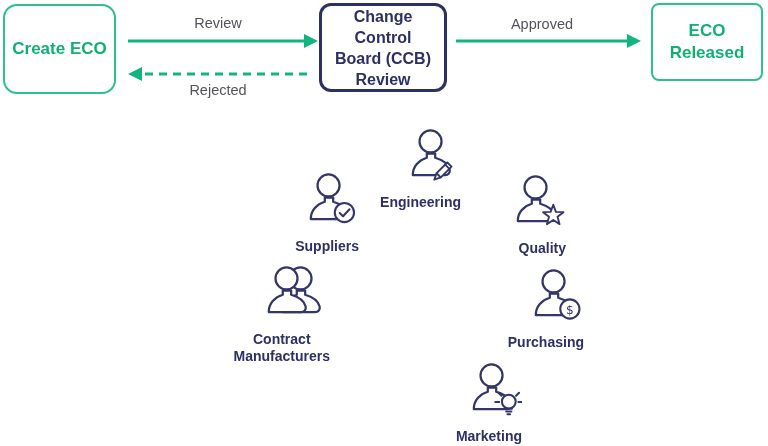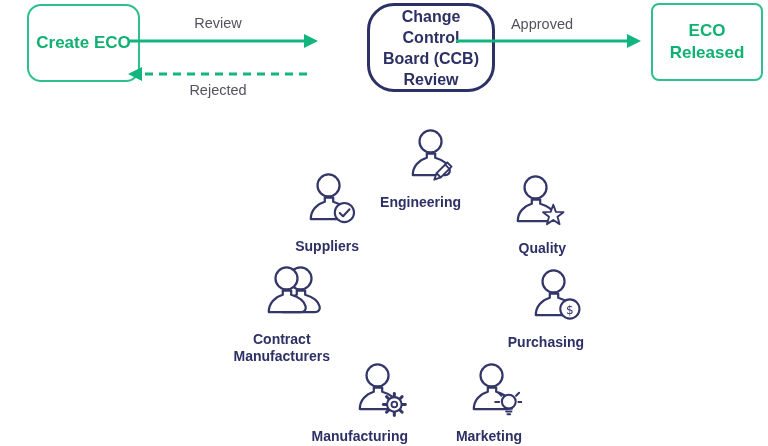--- a/index.html
+++ b/index.html
@@ -10,24 +10,24 @@
   .fbox{
     position:absolute;display:flex;align-items:center;justify-content:center;
     text-align:center;font-weight:700;white-space:pre-line;box-sizing:border-box;
     background:#ffffff;
   }
   .fbox.green{
     border:2px solid #2ec08c;border-radius:14px;color:#0fb173;
     font-size:17px;line-height:22px;
   }
   .fbox.navy{
-    border:3px solid #2d3064;border-radius:27px;color:#2d3064;
-    font-size:16px;line-height:21px;margin-left:48px;
+    border:3px solid #2d3064;border-radius:12px;color:#2d3064;
+    font-size:16px;line-height:21px;
   }
-  #box-create{left:3px;top:4px;width:113px;height:78px;margin-left:24px;}
+  #box-create{left:3px;top:4px;width:113px;height:90px;}
   #box-ccb{left:319px;top:3px;width:128px;height:89px;}
   #box-released{left:651px;top:3px;width:112px;height:78px;border-radius:8px;}
   #arrow-layer{position:absolute;left:0;top:0;width:768px;height:110px;}
   .flow-label{
     position:absolute;width:120px;text-align:center;
     color:#53525e;font-size:14.5px;font-weight:400;
   }
   #lbl-submit{left:158px;top:15px;}
   #lbl-approved{left:482px;top:16px;}
   #lbl-rejected{left:158px;top:82px;}
@@ -136,40 +136,20 @@
 
   <div id="st-purchasing" class="stake">
     <svg class="picon" viewBox="0 0 64 60">
       <use href="#bust"></use>
       <circle cx="49" cy="45" r="10.3" fill="#ffffff" stroke="#333668" stroke-width="2.2"></circle>
       <text x="49" y="50" text-anchor="middle" font-family="DejaVu Sans, sans-serif" font-size="13" fill="#333668">$</text>
     </svg>
     <div class="slabel">Purchasing</div>
   </div>
 
-  <div id="st-manufacturing" class="stake">
-    <svg class="picon" viewBox="0 0 64 60">
-      <use href="#bust"></use>
-      <g transform="translate(49.5,46.5)">
-        <g stroke="#333668" stroke-width="3.2" stroke-linecap="round">
-          <line x1="7.5" y1="0" x2="11.8" y2="0"></line>
-          <line x1="5.3" y1="5.3" x2="8.34" y2="8.34"></line>
-          <line x1="0" y1="7.5" x2="0" y2="11.8"></line>
-          <line x1="-5.3" y1="5.3" x2="-8.34" y2="8.34"></line>
-          <line x1="-7.5" y1="0" x2="-11.8" y2="0"></line>
-          <line x1="-5.3" y1="-5.3" x2="-8.34" y2="-8.34"></line>
-          <line x1="0" y1="-7.5" x2="0" y2="-11.8"></line>
-          <line x1="5.3" y1="-5.3" x2="8.34" y2="-8.34"></line>
-        </g>
-        <circle r="7.8" fill="#ffffff" stroke="#333668" stroke-width="2.2"></circle>
-        <circle r="3" fill="#ffffff" stroke="#333668" stroke-width="2"></circle>
-      </g>
-    </svg>
-    <div class="slabel">Manufacturing</div>
-  </div>
 
   <div id="st-marketing" class="stake">
     <svg class="picon" viewBox="0 0 64 60">
       <use href="#bust"></use>
       <g transform="translate(50,45)" stroke="#333668" stroke-width="2.2" stroke-linecap="round" fill="none">
         <path d="M-14.5 -1 h4.2"></path>
         <path d="M10.3 -1 h4.2"></path>
         <path d="M-11 -11 l3.2 3.2"></path>
         <path d="M11 -11 l-3.2 3.2"></path>
         <circle cx="0" cy="-1.5" r="7.4" fill="#ffffff"></circle>

